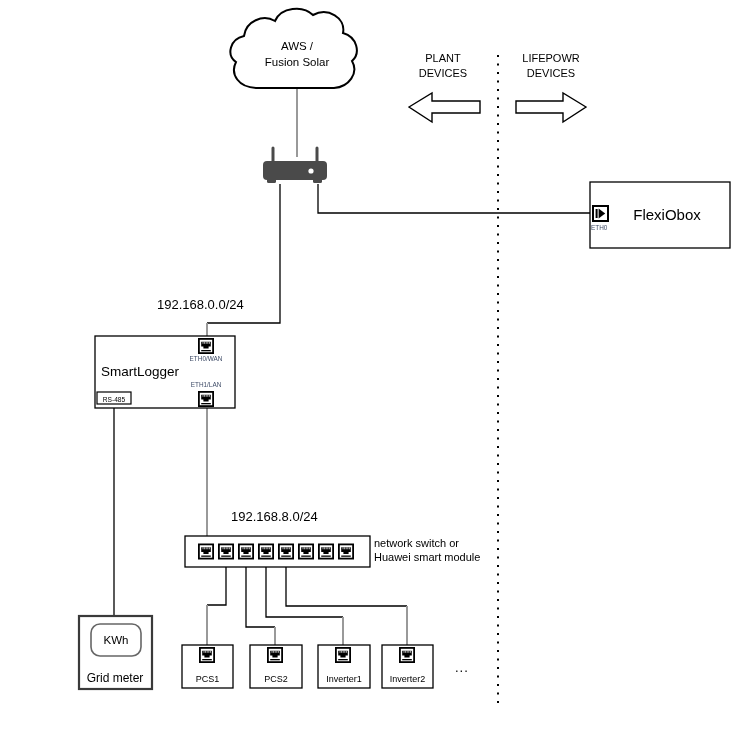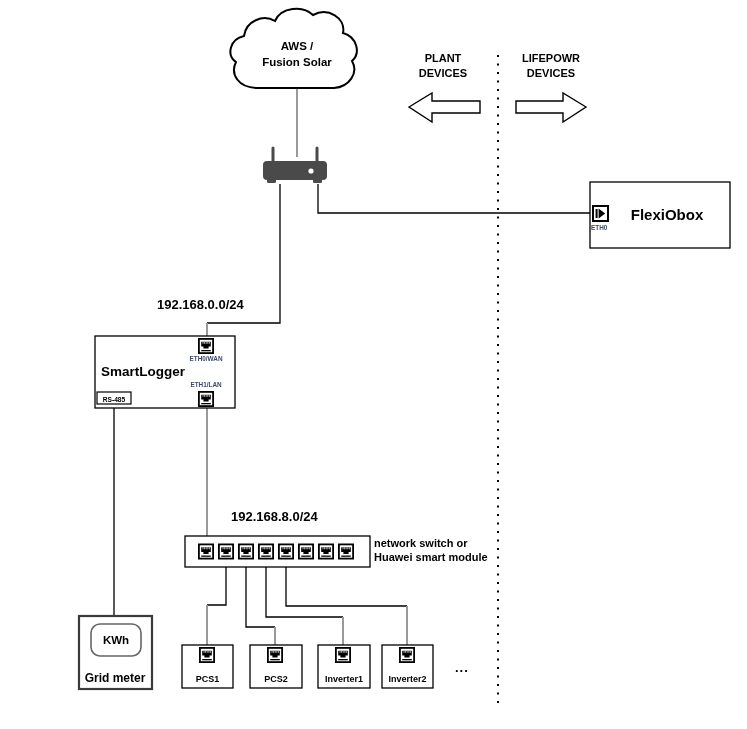--- a/index.html
+++ b/index.html
@@ -1,17 +1,17 @@
 <!DOCTYPE html>
 <html><head>
 <meta charset="utf-8">
 <style>
   html,body{margin:0;padding:0;background:#fff;}
   #canvas{position:relative;width:747px;height:726px;background:#ffffff;overflow:hidden;
-          font-family:"Liberation Sans",sans-serif;font-weight:bold;}
+          font-family:"Liberation Sans",sans-serif;}
   svg{position:absolute;top:0;left:0;}
   text{fill:#000;}
   .t-cloud{font-size:11.5px;}
   .t-zone{font-size:11px;}
   .t-subnet{font-size:13px;}
   .t-node{font-size:13.5px;}
   .t-flexi{font-size:15px;}
   .t-port{font-size:6.4px;fill:#3d4a66;}
   .t-rs{font-size:6.6px;fill:#000;}
   .t-note{font-size:11px;}

